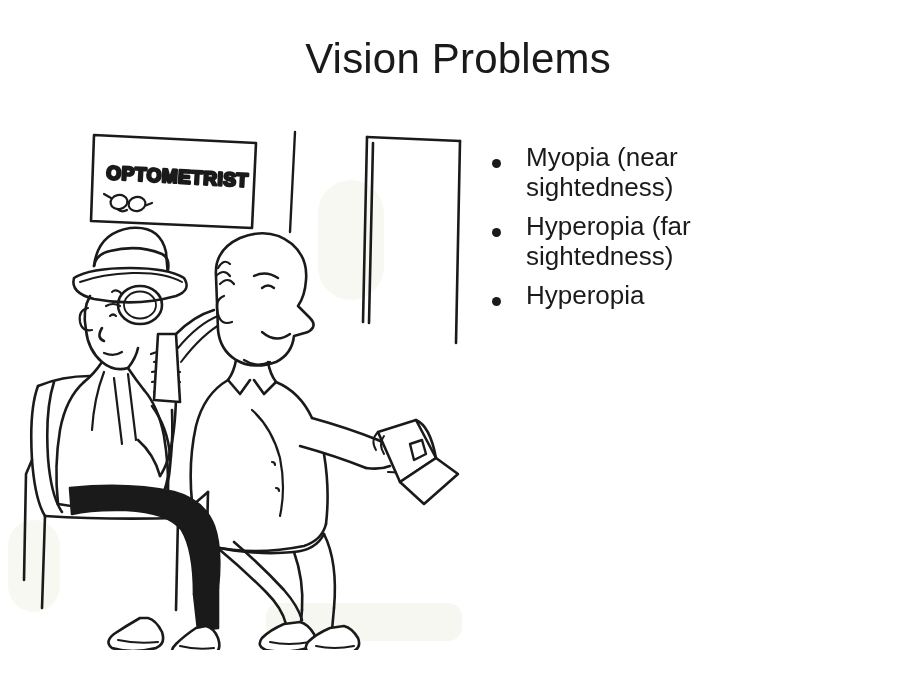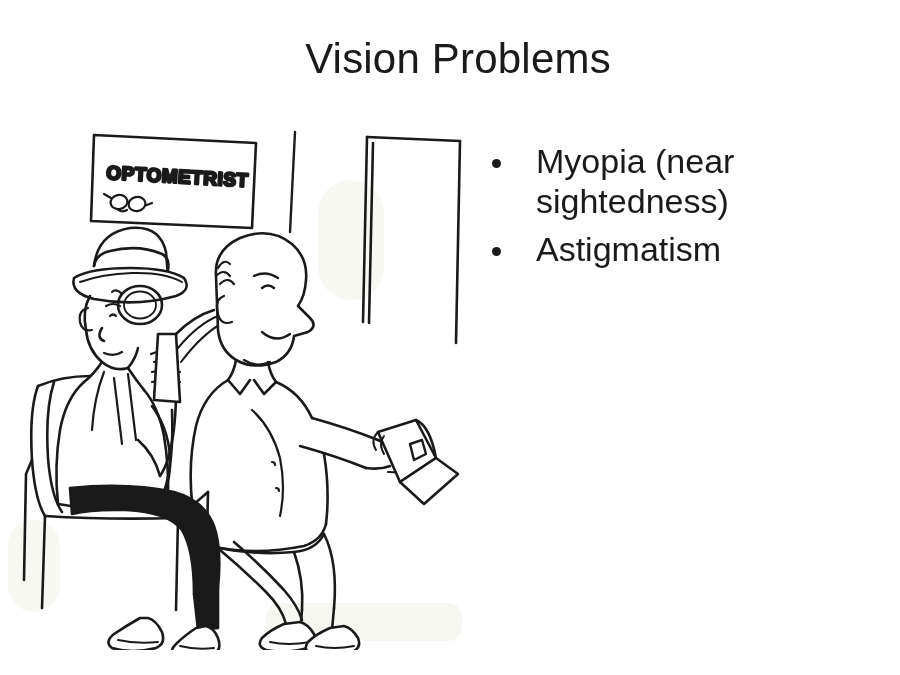--- a/index.html
+++ b/index.html
@@ -60,25 +60,24 @@
     flex: 0 0 auto;
     width: 9px;
     height: 9px;
     border-radius: 50%;
     background: #1a1a1a;
     margin-top: 17px;
     margin-right: 25px;
   }
   .bullet-text {
     flex: 1 1 auto;
-    font-size: 34px;
+    font-size: 26px;
     line-height: 1.17;
     color: #1a1a1a;
     max-width: 262px;
-    margin-left: 10px;
   }
 
   
   #cartoon {
     position: absolute;
     left: 18px;
     top: 110px;
     width: 462px;
     height: 540px;
   }
@@ -103,24 +102,28 @@
 
   <div id="title">Vision Problems</div>
 
   <div id="bullets">
 
     <div class="bullet-row">
       <span class="bullet-dot"></span>
       <span class="bullet-text">Myopia (near sightedness)</span>
     </div>
 
-
     <div class="bullet-row">
       <span class="bullet-dot"></span>
-      <span class="bullet-text">Astigmatism</span>
+      <span class="bullet-text">Hyperopia (far sightedness)</span>
+    </div>
+
+    <div class="bullet-row">
+      <span class="bullet-dot"></span>
+      <span class="bullet-text">Hyperopia</span>
     </div>
 
 
   </div>
 
   <div id="cartoon">
     <svg viewBox="0 0 462 540" xmlns="http://www.w3.org/2000/svg" fill="none" stroke="#1a1a1a" stroke-width="2.6" stroke-linecap="round" stroke-linejoin="round">
 
       <g stroke-width="2.4">
         <path d="M277 22 L272 122"></path>

